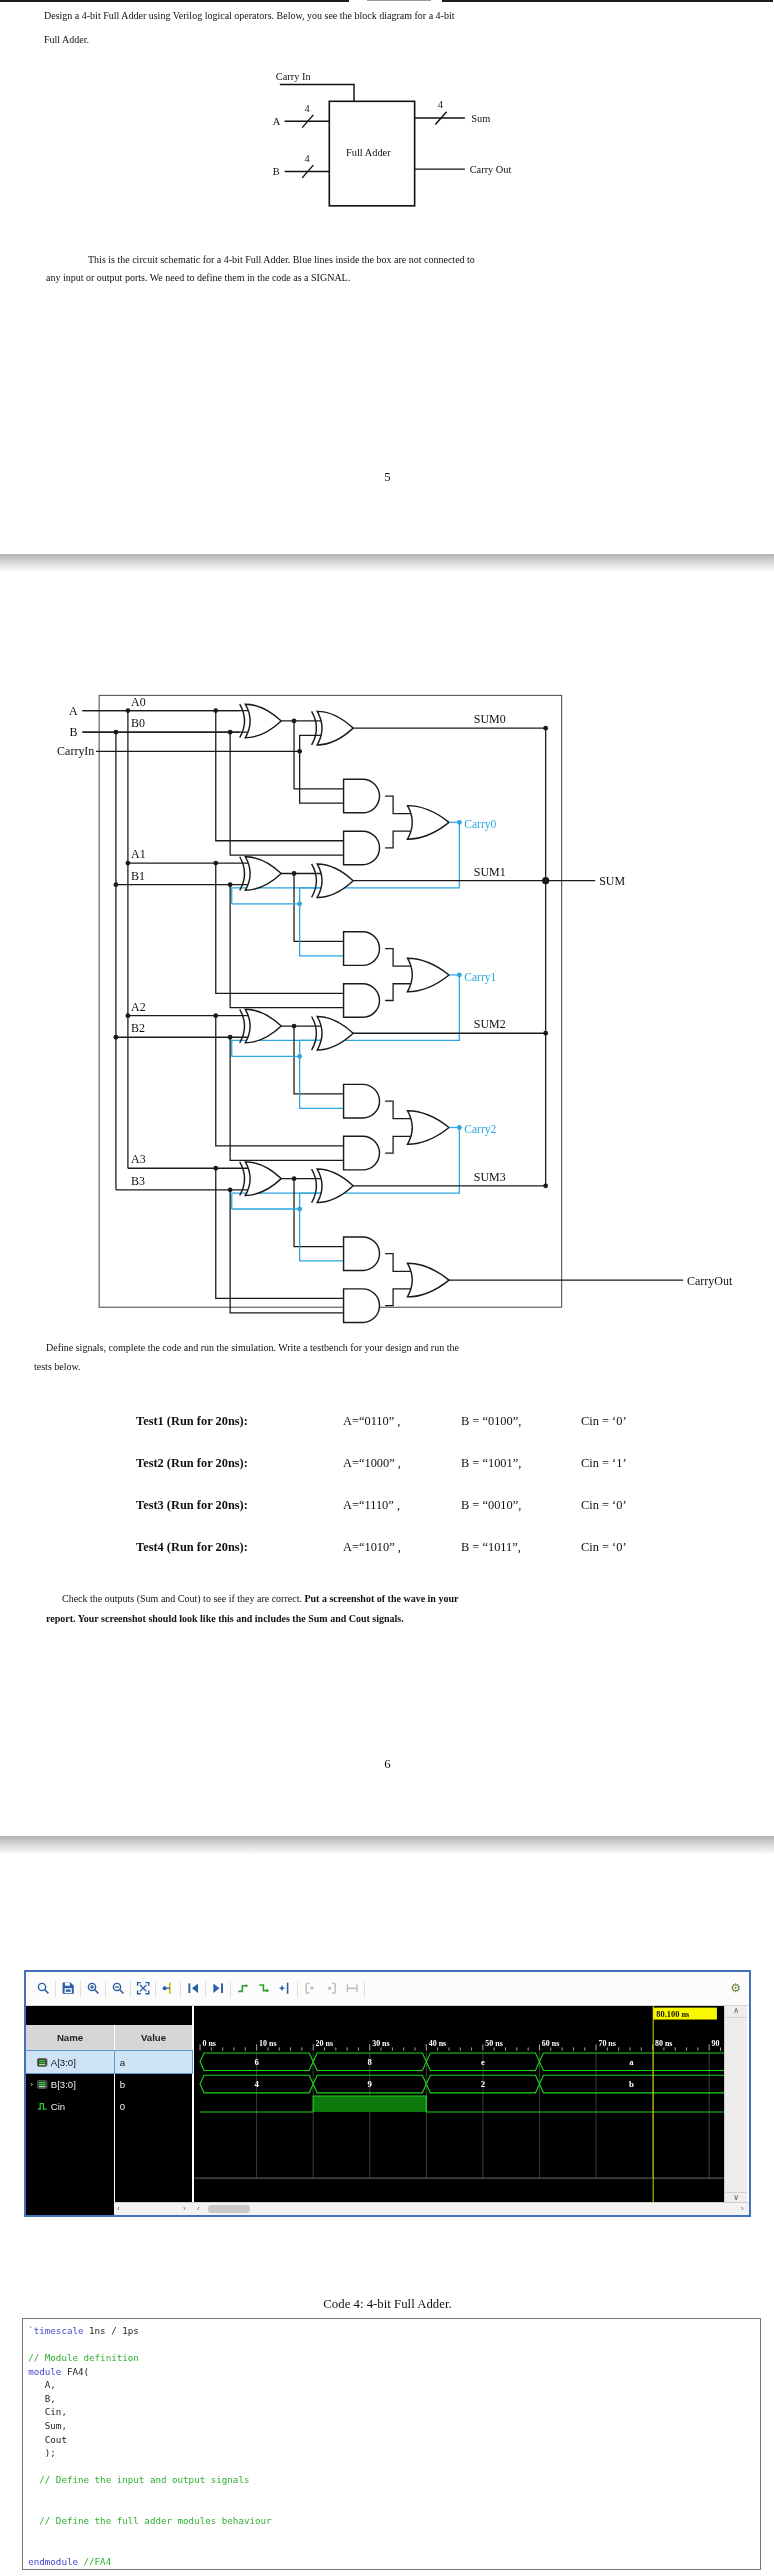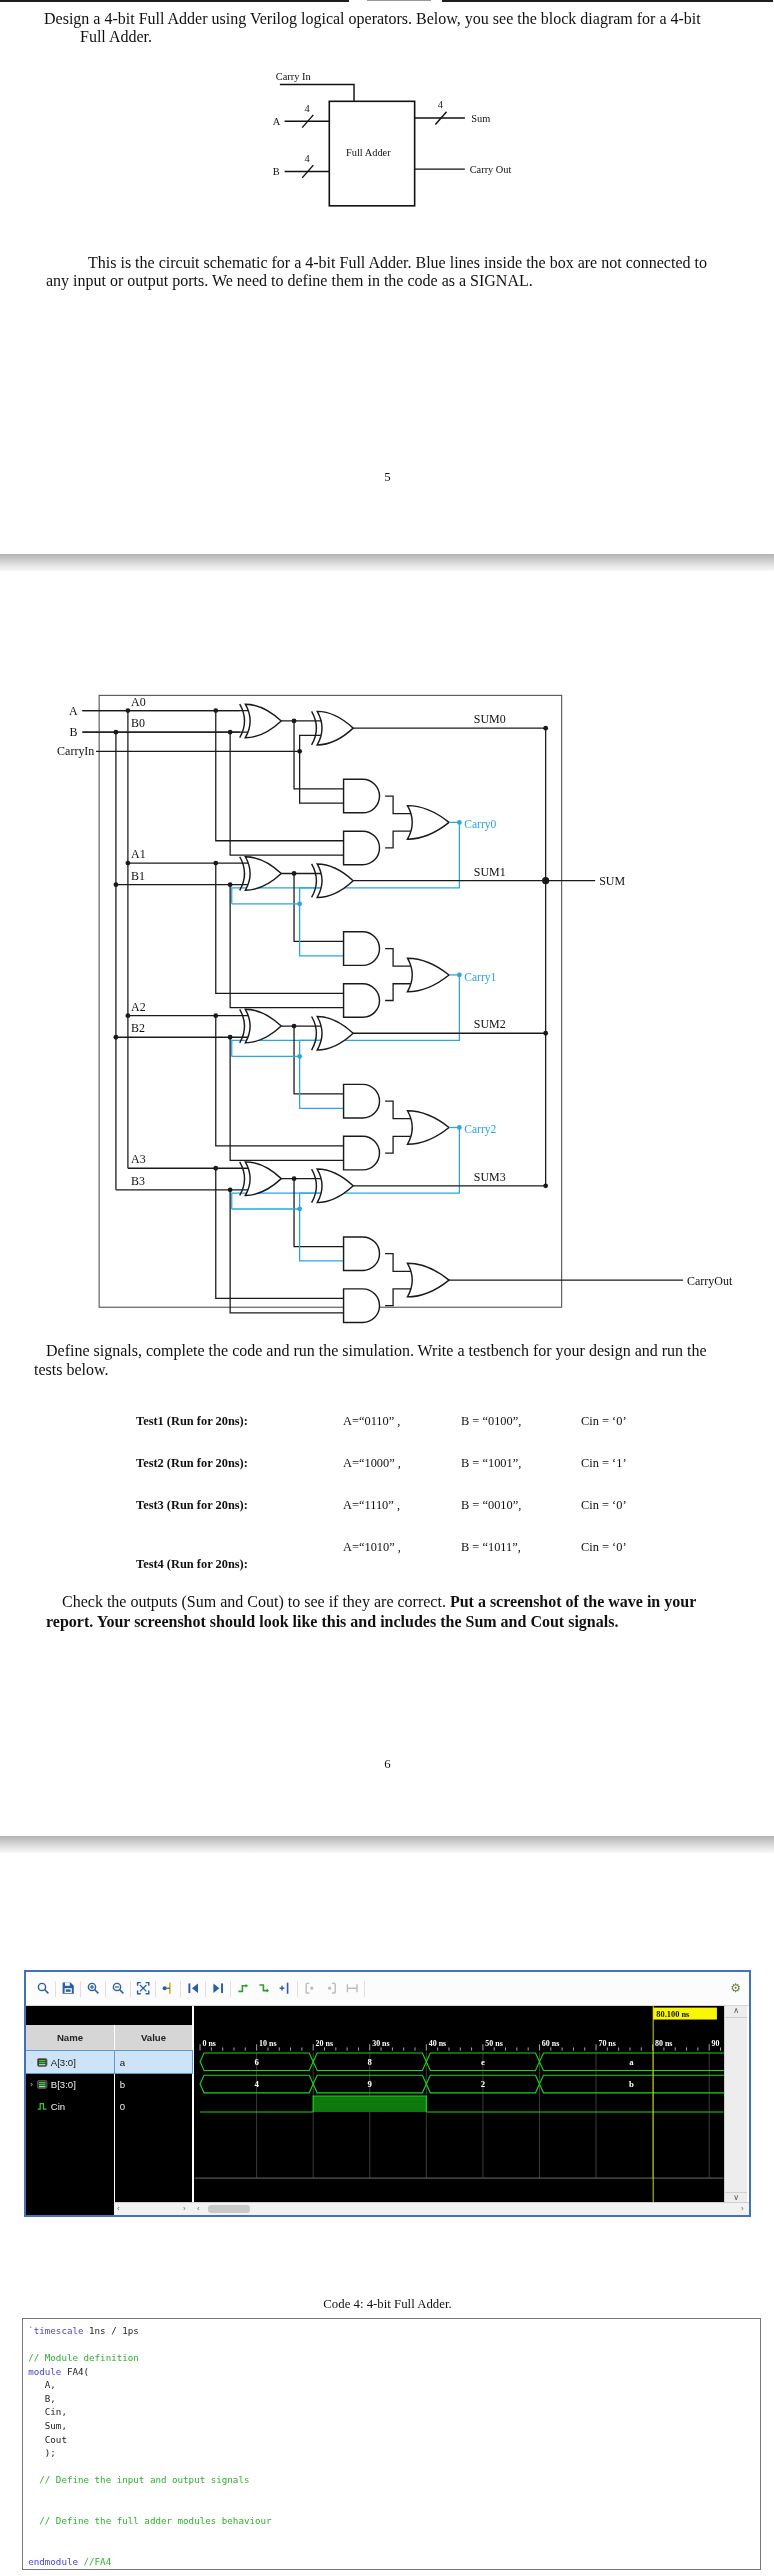--- a/index.html
+++ b/index.html
@@ -1,19 +1,19 @@
 <!DOCTYPE html>
 <html style="font-size:12.8px"><head>
 <meta charset="utf-8">
 <style>
   html,body{margin:0;padding:0;}
   body{width:775px;height:2576px;position:relative;background:#fff;
        font-family:"Liberation Serif",serif;color:#111;}
   .abs{position:absolute;}
-  .docline{font-size:16px;white-space:nowrap;}
+  .docline{font-size:10px;white-space:nowrap;}
   .pagenum{width:775px;text-align:center;font-size:12.8px;}
   .divider{left:0;width:775px;height:17px;
      background:linear-gradient(180deg,#b3b3b3 0%,#c9c9c9 30%,#e6e6e6 70%,#f8f8f8 100%);}
   .topfrag{background:#1c1c1c;height:2.4px;top:0;}
   svg text{font-family:"Liberation Serif",serif;}
   .sans{font-family:"Liberation Sans",sans-serif;}
 
   
   #simwin{left:24px;top:1970px;width:723px;border:2.4px solid #4273b8;background:#fff;}
   #titlebar{height:25px;background:linear-gradient(#f6f6f6,#e7e7e7);display:flex;align-items:center;
@@ -56,21 +56,21 @@
   .testrow b{font-size:12.4px;font-family:Liberation Serif, serif;}
 </style>
 </head>
 <body>
 
 <div class="abs topfrag" style="left:0;width:349px;"></div>
 <div class="abs topfrag" style="left:367px;width:64px;height:0.8px;background:#999;"></div>
 <div class="abs topfrag" style="left:442px;width:331px;"></div>
 
 <div class="abs docline" style="left:44px;top:9.6px;">Design a 4-bit Full Adder using Verilog logical operators.  Below, you see the block diagram for a 4-bit</div>
-<div class="abs docline" style="left:44px;top:28px;margin-left:36px;">Full Adder.</div>
+<div class="abs docline" style="left:44px;top:34px;">Full Adder.</div>
 
 <svg class="abs" style="left:224px;top:62px;" width="343" height="160" viewBox="280 78 430 200">
   <g stroke="#111" stroke-width="1.8" fill="none">
     <path d="M350,106 H443 V127"></path>
     <rect x="412" y="127" width="107" height="131" stroke-width="2"></rect>
     <path d="M356,152 H412"></path>
       <path d="M378,160 L392,144"></path>
     <path d="M356,215 H412"></path>
       <path d="M378,223 L392,207"></path>
     <path d="M519,148 H582"></path>
@@ -256,21 +256,21 @@
       <span style="position:absolute;left:461px;">B = “1001”,</span>
       <span style="position:absolute;left:581px;">Cin = ‘1’</span>
     </div>
     <div class="testrow" style="top: 1498px; left: 0px;">
       <b style="position:absolute;left:136px;">Test3 (Run for 20ns):</b>
       <span style="position:absolute;left:343px;">A=“1110” ,</span>
       <span style="position:absolute;left:461px;">B = “0010”,</span>
       <span style="position:absolute;left:581px;">Cin = ‘0’</span>
     </div>
     <div class="testrow" style="top: 1540px; left: 0px;">
-      <b style="position:absolute;left:136px;margin-top:17px;">Test4 (Run for 20ns):</b>
+      <b style="position:absolute;left:136px;">Test4 (Run for 20ns):</b>
       <span style="position:absolute;left:343px;">A=“1010” ,</span>
       <span style="position:absolute;left:461px;">B = “1011”,</span>
       <span style="position:absolute;left:581px;">Cin = ‘0’</span>
     </div>
   </div>
 
 <div class="abs docline" style="left:62px;top:1593px;">
   <span>Check the outputs (Sum and Cout) to see if they are correct. </span><b>Put a screenshot of the wave in your</b>
 </div>
 <div class="abs docline" style="left:46px;top:1613px;">

